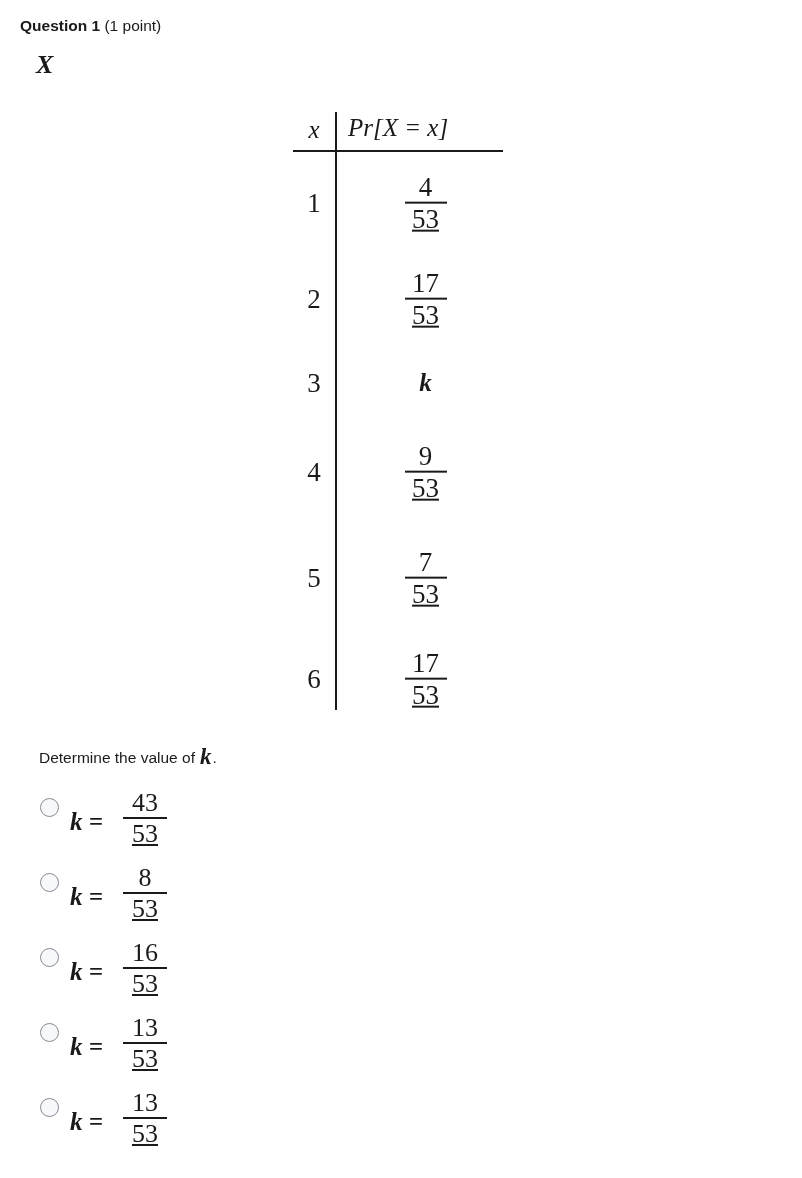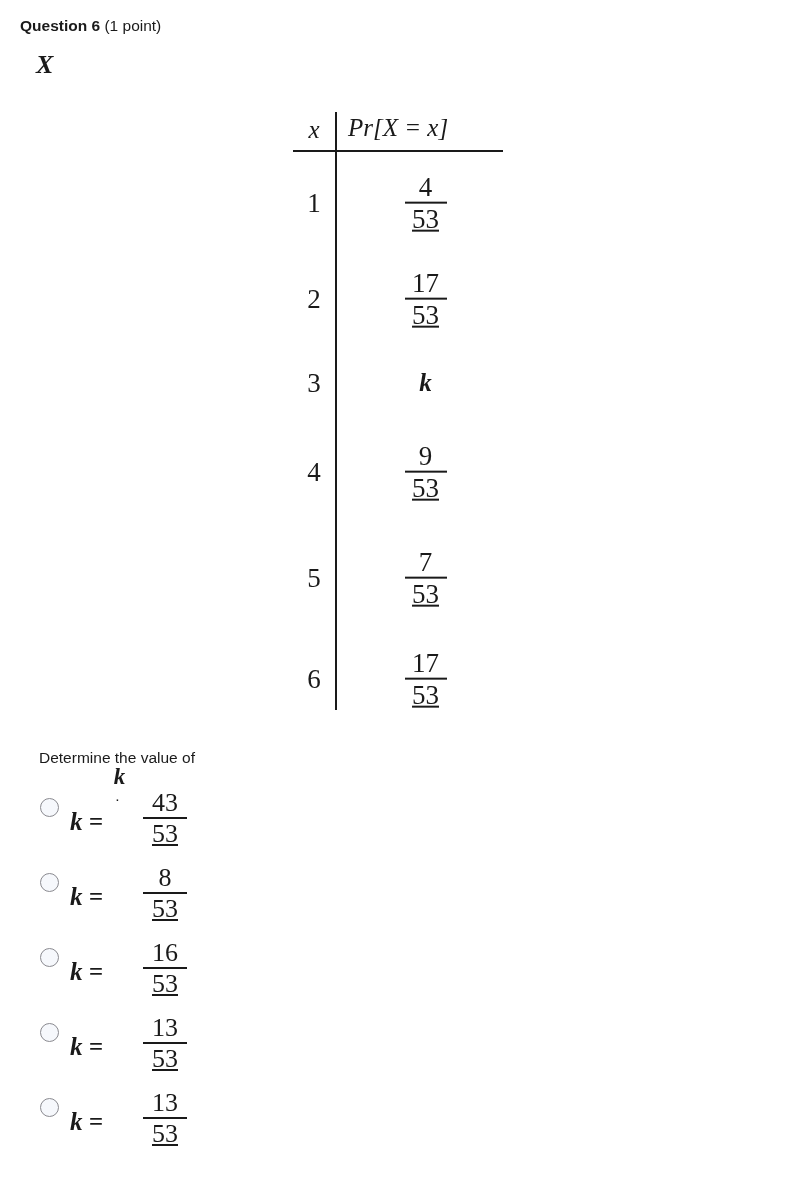--- a/index.html
+++ b/index.html
@@ -156,23 +156,22 @@
   }
 
   
   .determine {
     position: absolute;
     left: 39px;
     top: 748px;
     font-size: 15.5px;
     line-height: 20px;
     display: flex;
-    align-items: center;
-    white-space: nowrap;
-    flex-direction: column;
+    align-items: flex-start;
+    white-space: nowrap;
   }
   .determine .kvar {
     font-family: "Liberation Serif", serif;
     font-style: italic;
     font-weight: bold;
     font-size: 23px;
     line-height: 18px;
     margin-left: 5px;
   }
   .determine .dot {
@@ -209,36 +208,36 @@
     font-size: 25px;
     line-height: 28px;
     white-space: nowrap;
   }
   .opt-eq .kvar {
     font-style: italic;
     font-weight: bold;
   }
   .opt-frac {
     position: absolute;
-    left: 143px;
+    left: 123px;
     top: 3px;
   }
   .opt-frac .frac .num,
   .opt-frac .frac .den {
     font-size: 26px;
   }
   .opt-frac .frac .bar {
     min-width: 44px;
   }
 </style>
 </head>
 <body>
 
 <div class="q-header">
-  <span class="q-label">Question 6</span>
+  <span class="q-label">Question 1</span>
   <span class="q-points">(1 point)</span>
 </div>
 
 <div class="q-prompt">
   <span class="mathvar-big">X</span>
 </div>
 
 <div class="dist-table">
   <div class="dist-vrule"></div>
   <div class="dist-hrule"></div>

